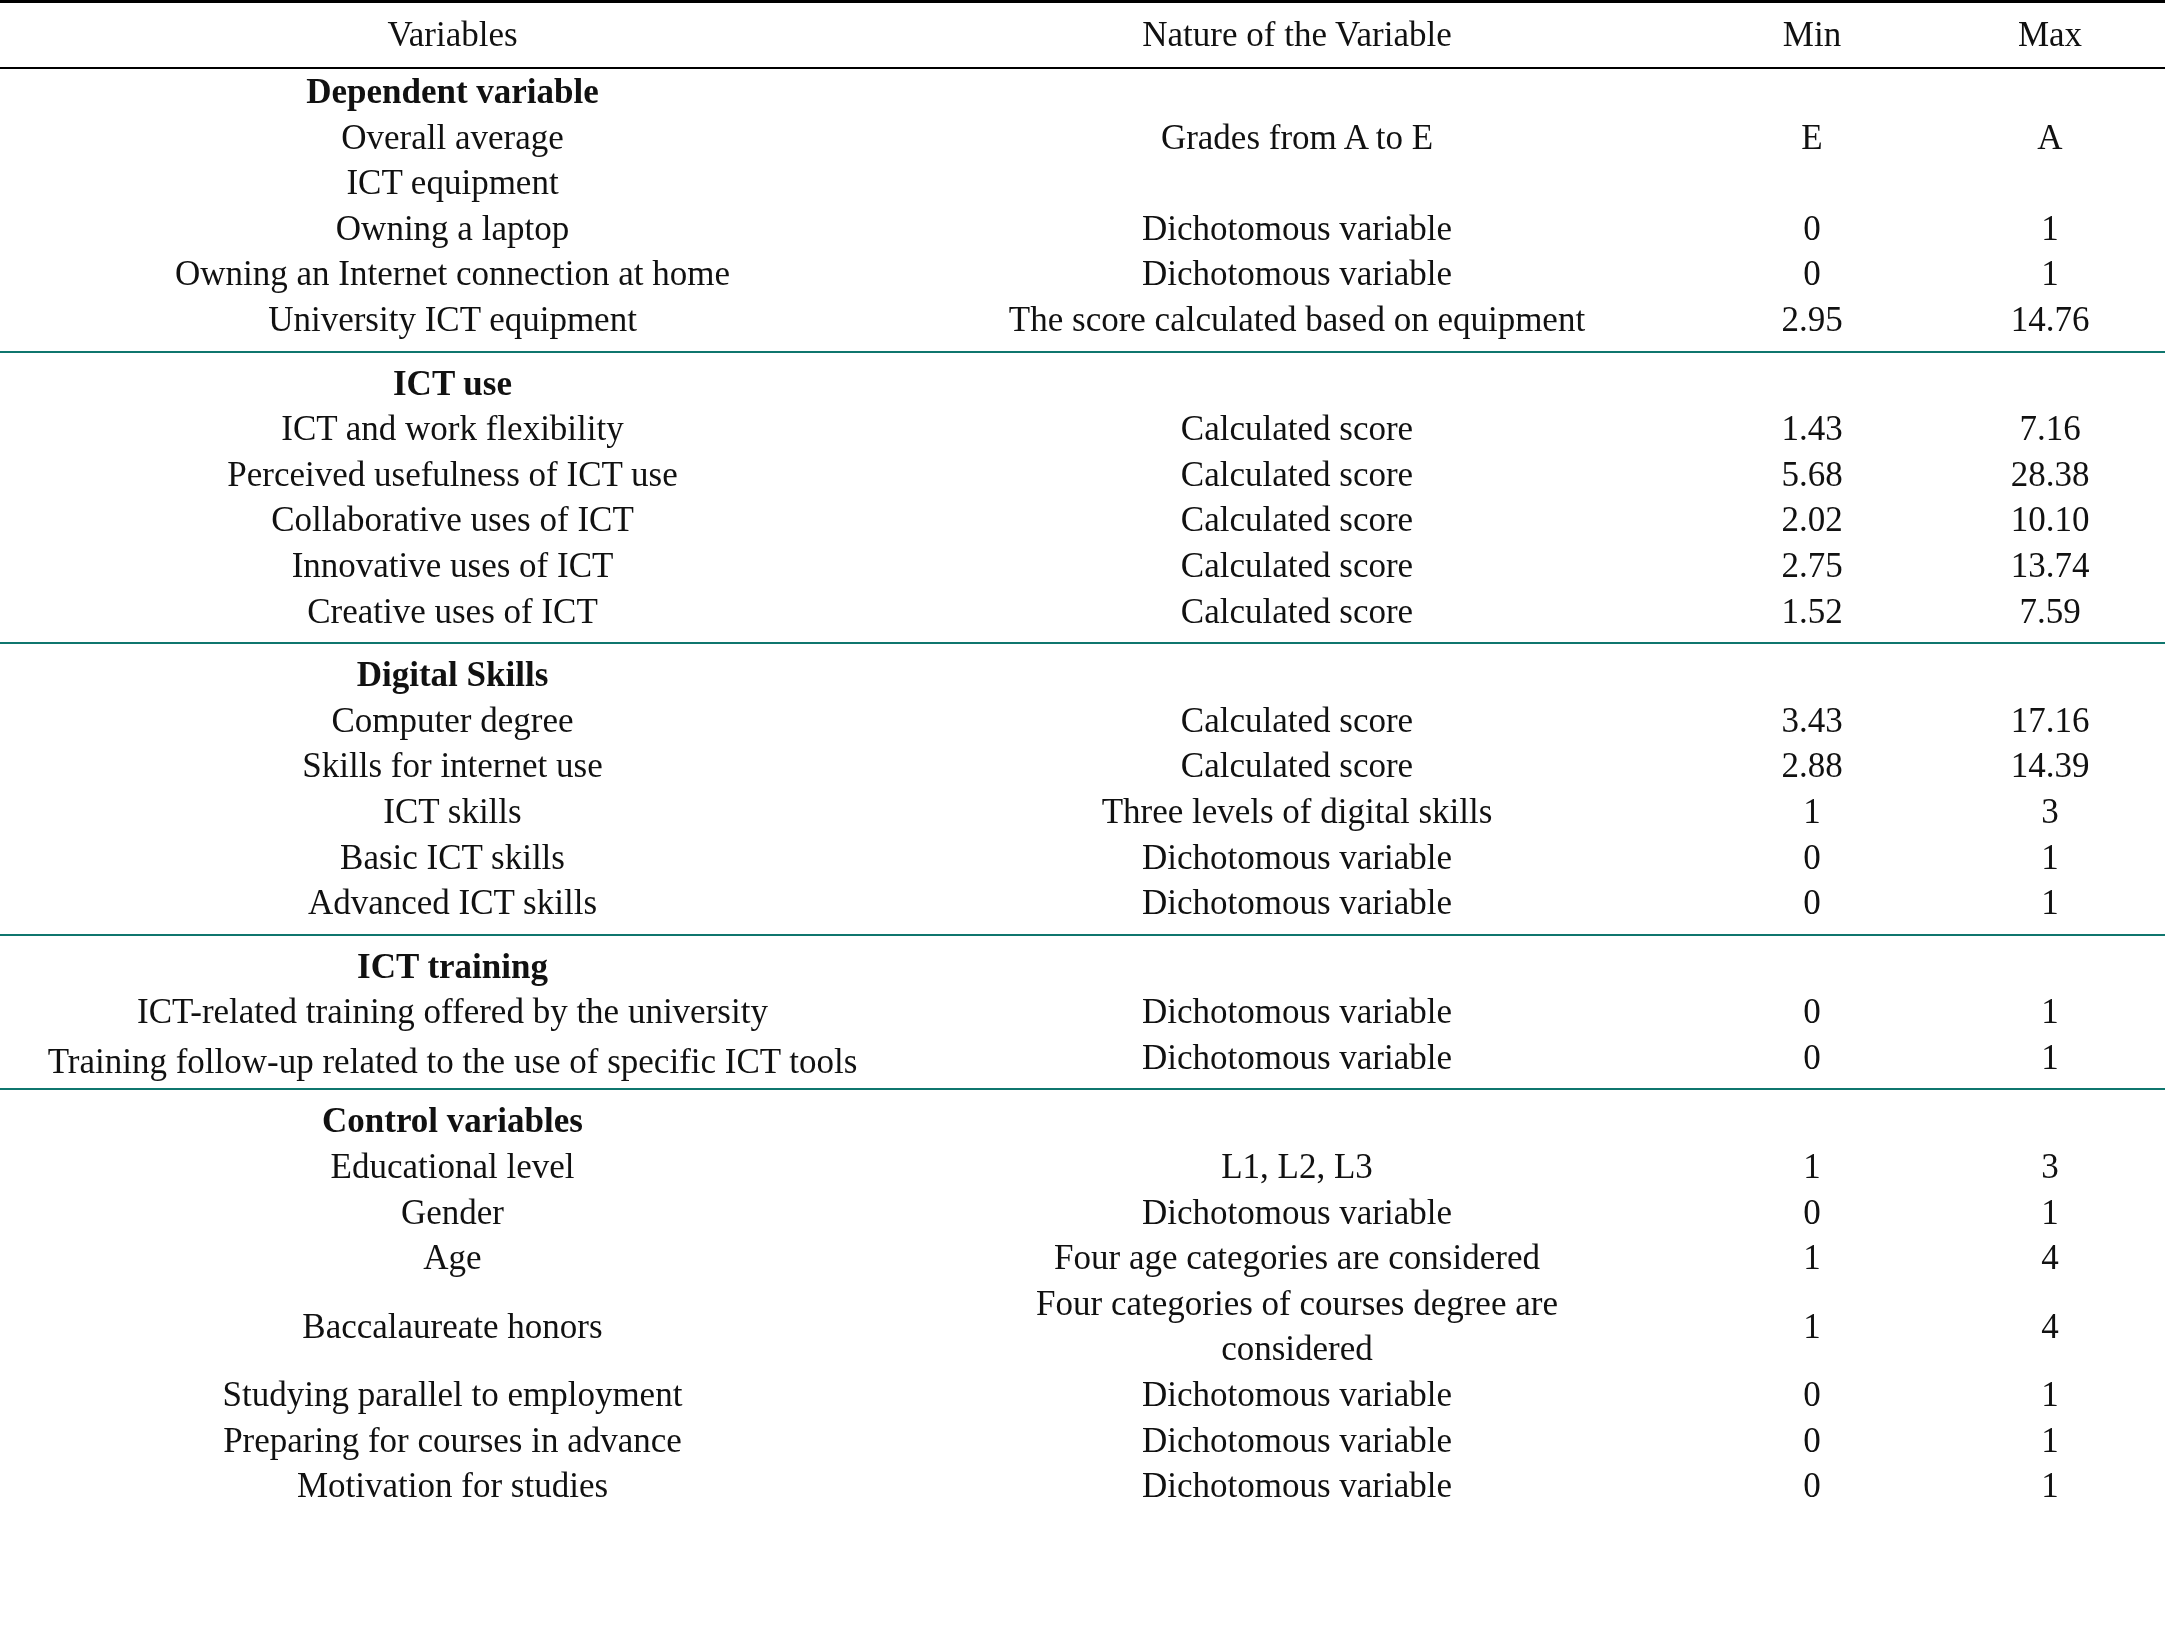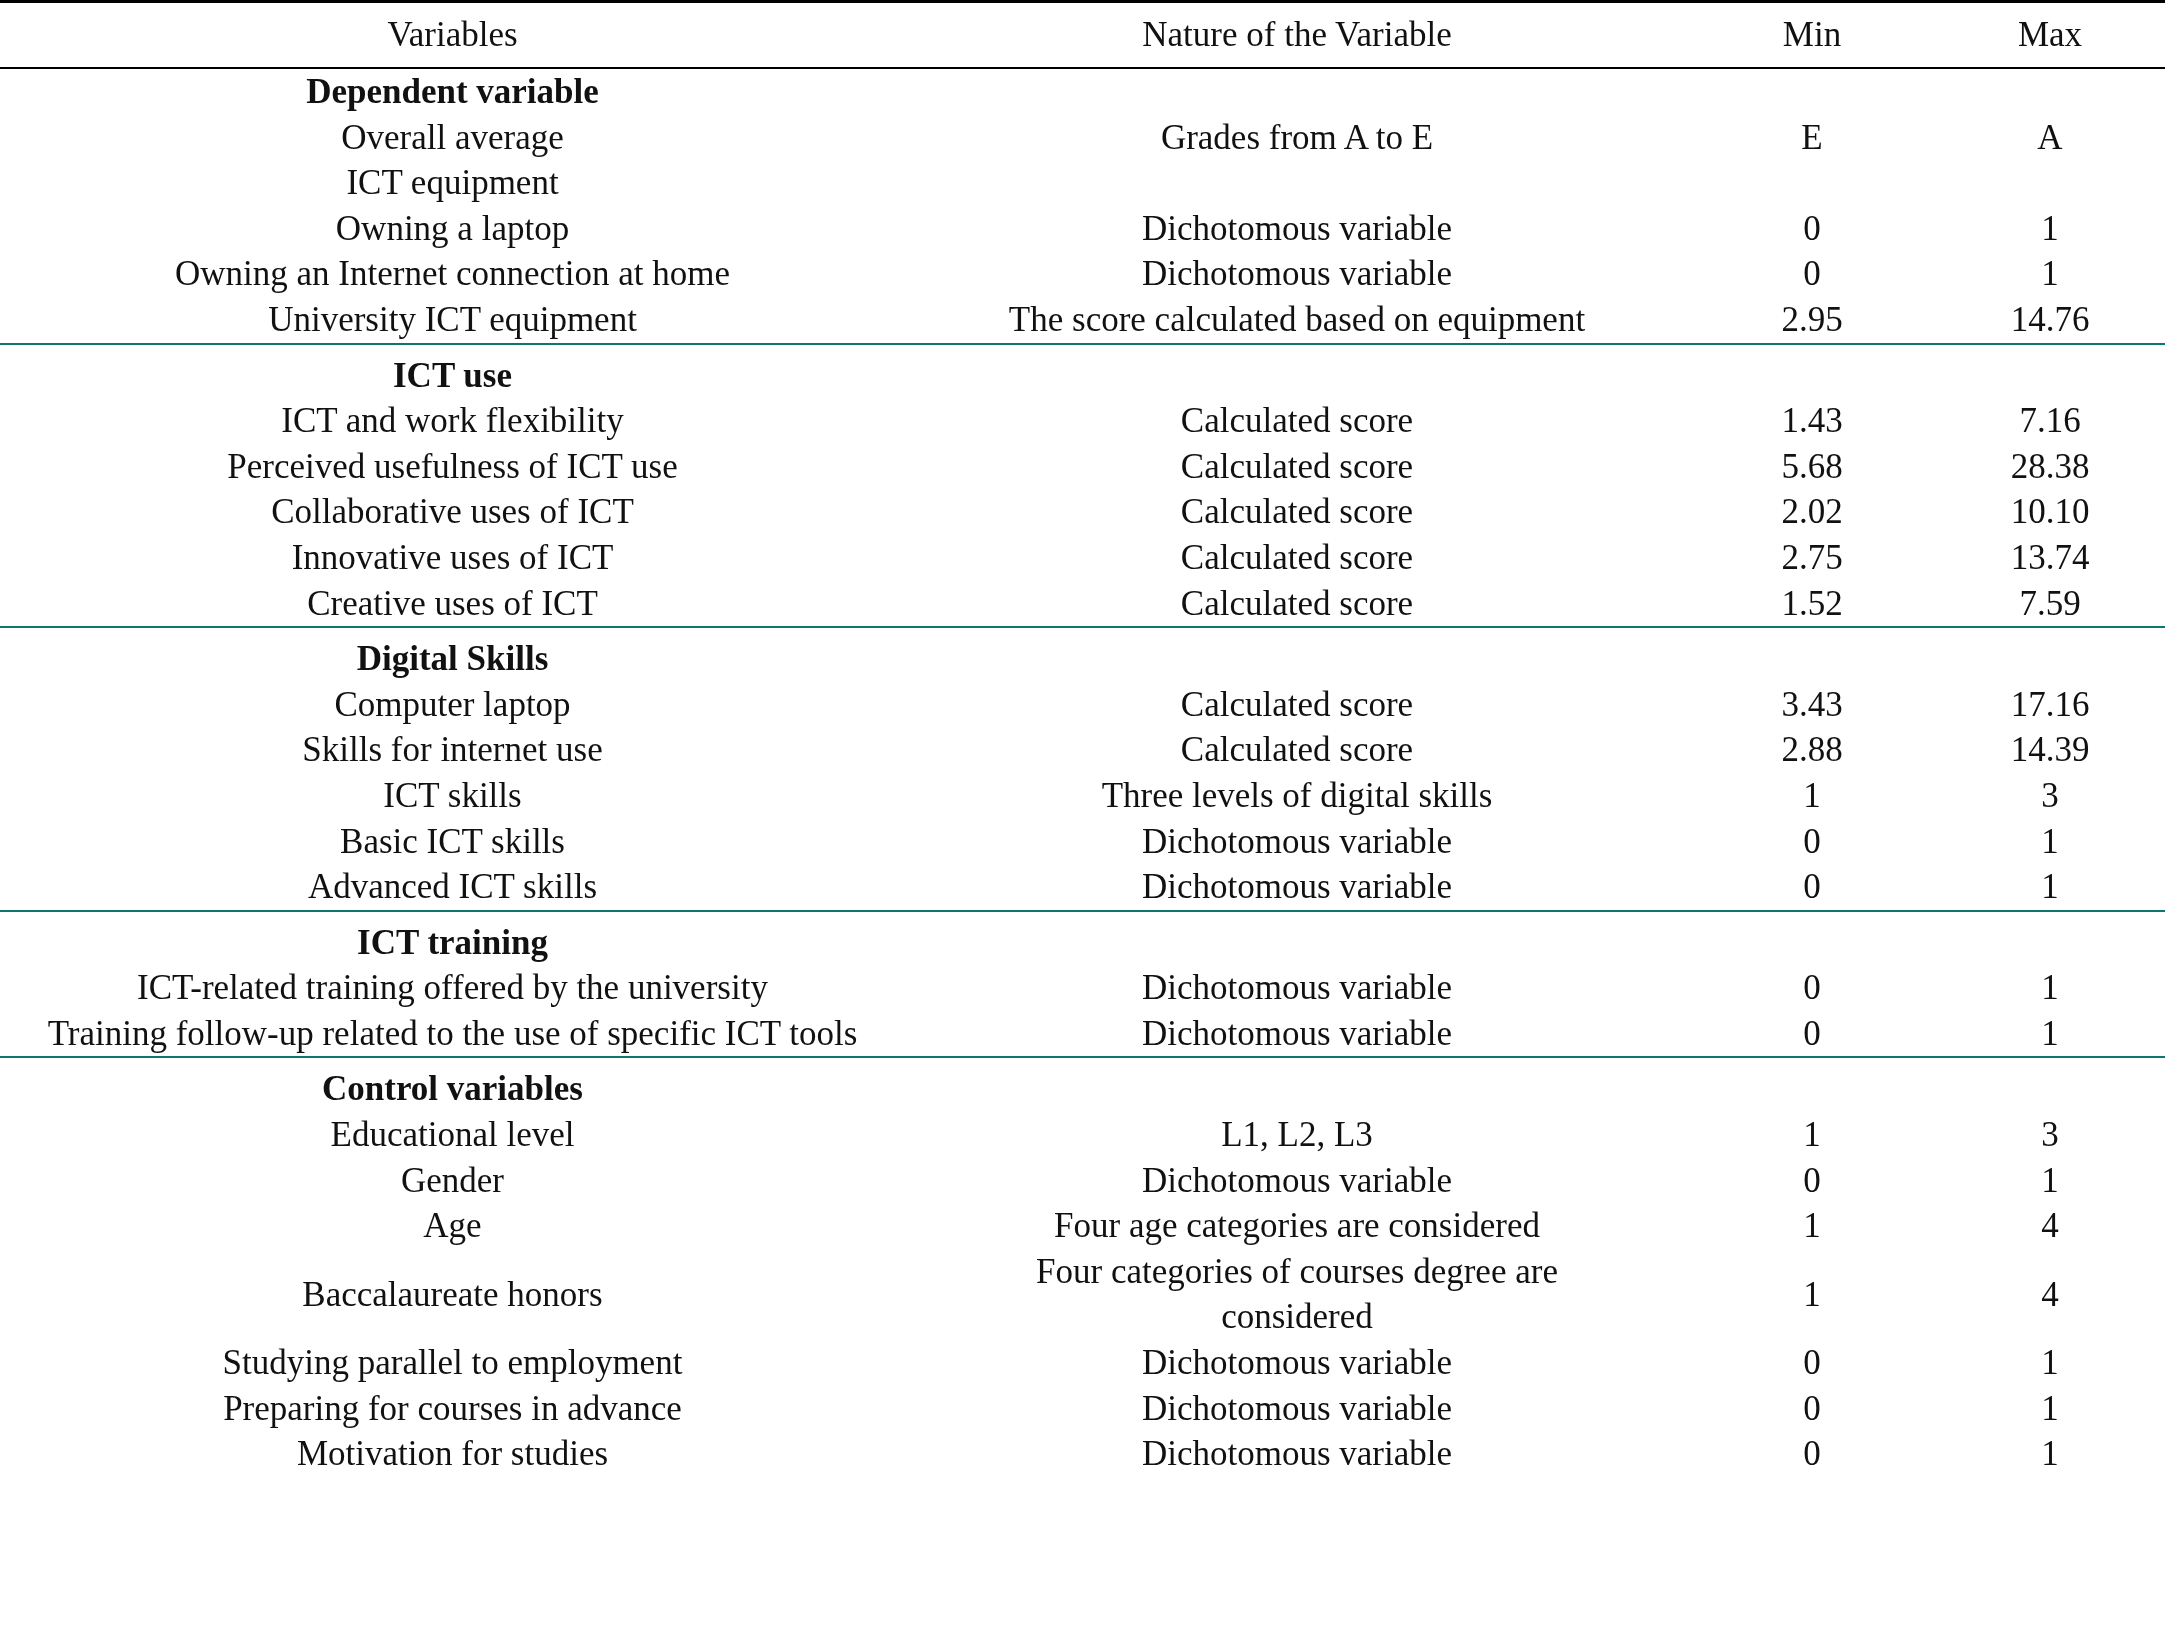--- a/index.html
+++ b/index.html
@@ -3,21 +3,21 @@
 <meta charset="utf-8">
 <style>
   html, body { margin:0; padding:0; background:#ffffff; }
   body { width:2165px; height:1626px; overflow:hidden; position:relative;
          font-family:"Liberation Serif","DejaVu Serif",serif; color:#111111; }
   table { position:absolute; left:0; top:0; width:2165px; border-collapse:collapse; table-layout:fixed; }
   col.c1 { width:905px; } col.c2 { width:784px; } col.c3 { width:246px; } col.c4 { width:230px; }
   td, th { text-align:center; padding:0; font-size:35px; line-height:45.6px; white-space:nowrap; }
   thead th { font-weight:normal; height:64px; line-height:64px; border-top:3px solid #000; border-bottom:2px solid #000; }
   tr.section td.label { font-weight:bold; }
-  tbody.grp tr:last-child td { padding-bottom:0; }
+  tbody.grp tr:last-child td { padding-bottom:8px; }
   tbody.grp + tbody.grp tr:first-child td { border-top:2px solid #0f766e; padding-top:8px;margin-left:42px; }
   td.wrap { white-space:normal; }
 </style>
 </head>
 <body>
 
 <table>
   <colgroup>
       <col class="c1">
       <col class="c2">
@@ -112,21 +112,21 @@
   </tbody>
 
   <tbody class="grp">
     <tr class="section">
         <td class="label">Digital Skills</td>
         <td></td>
         <td></td>
         <td></td>
       </tr>
     <tr>
-        <td>Computer laptop</td>
+        <td>Computer degree</td>
         <td>Calculated score</td>
         <td>3.43</td>
         <td>17.16</td>
       </tr>
     <tr>
         <td>Skills for internet use</td>
         <td>Calculated score</td>
         <td>2.88</td>
         <td>14.39</td>
       </tr>

